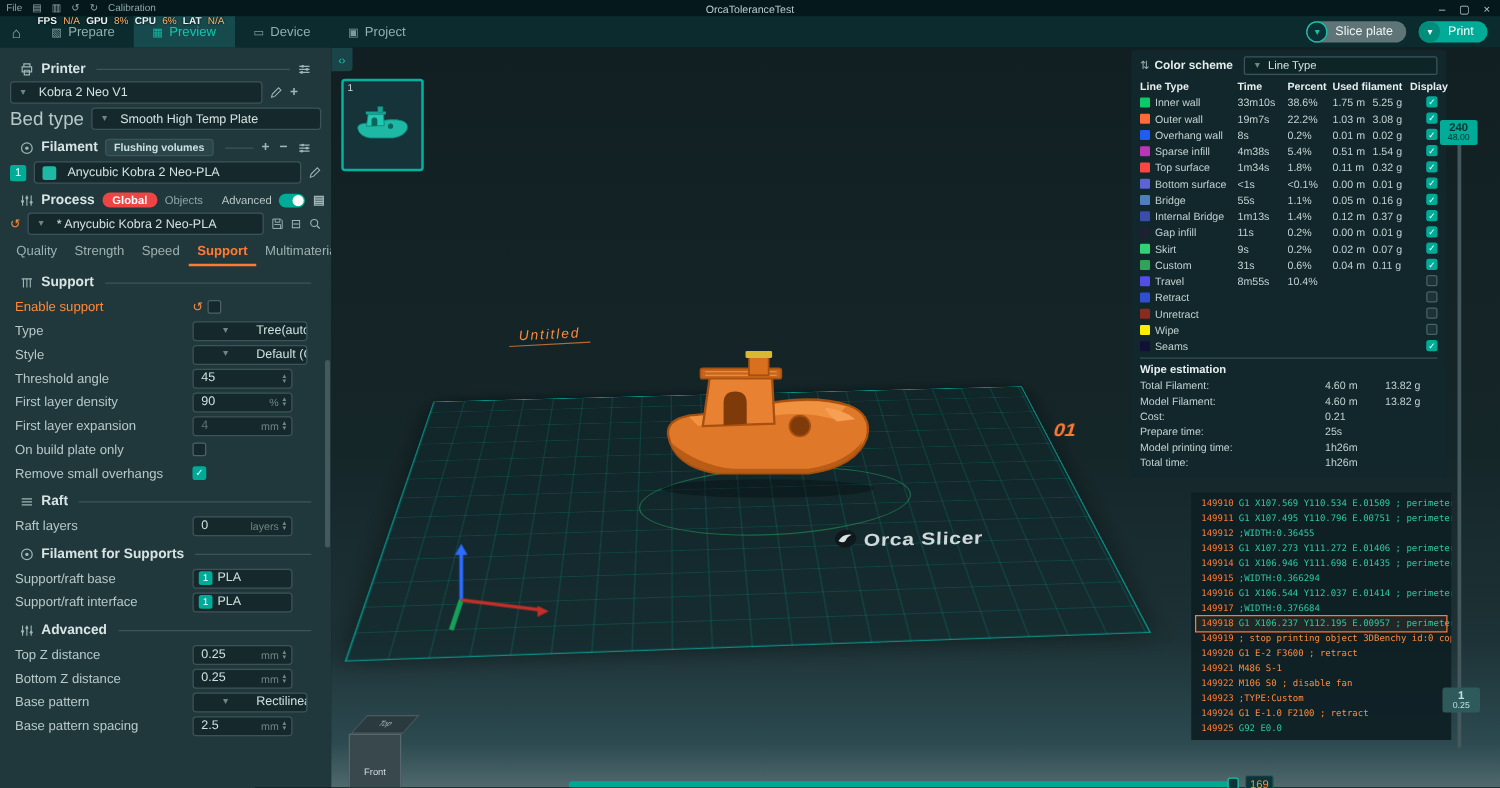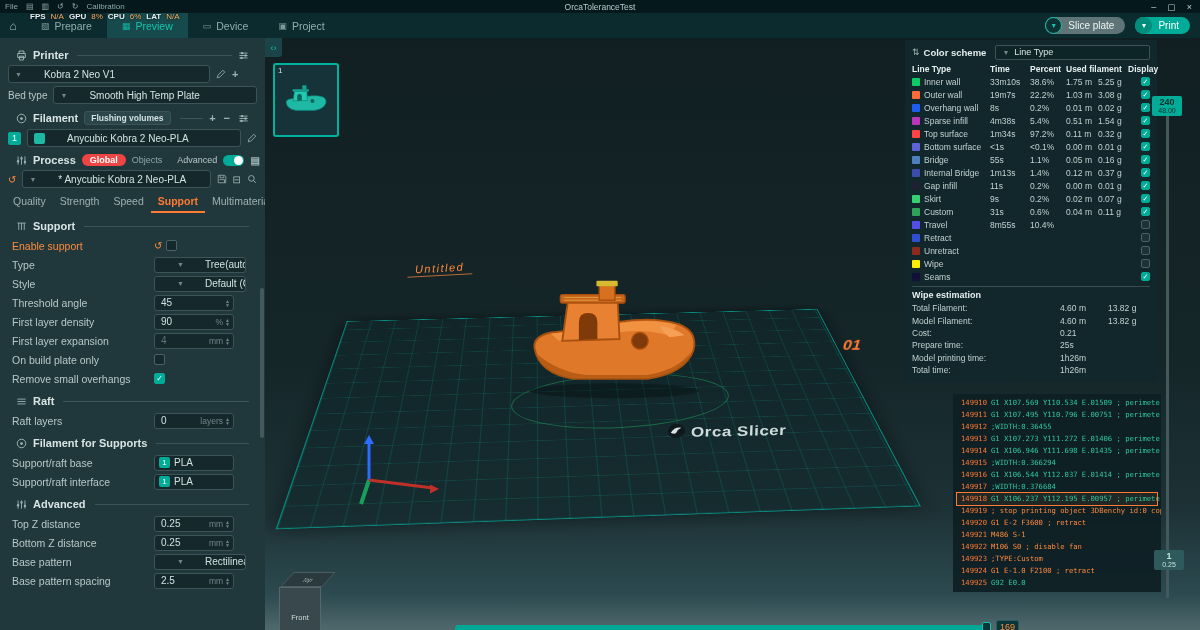--- a/index.html
+++ b/index.html
@@ -29,24 +29,24 @@
 .pill.print{background:#00ab97;color:#fff}
 .pill.print .chev-circle{background:#008d7c;color:#eafffb}
 
 .main{display:flex;height:592px}
 .sidebar{width:265px;flex-shrink:0;background:#20383c;position:relative;padding-top:4px;color:#c3d2d2;overflow:hidden}
 .sec-head{display:flex;align-items:center;gap:6px;margin:7px 16px 4px;color:#d8e4e4;font-size:11px;font-weight:bold}
 .sec-head .sec-line{flex:1;border-top:1px solid #3c5458;margin-left:3px}
 .sec-ic{color:#9fb5b5;display:flex}
 .head-tools{display:flex;gap:8px;color:#9fb5b5;align-items:center}
 .row{display:flex;align-items:center;margin:3px 8px;gap:6px}
-.sel{display:flex;align-items:center;gap:22px;background:#15292c;border:1px solid #3c5458;border-radius:3px;height:18px;padding:0 6px;font-size:10px;color:#d5e2e2;cursor:pointer;white-space:nowrap;overflow:hidden}
+.sel{display:flex;align-items:center;gap:9px;background:#15292c;border:1px solid #3c5458;border-radius:3px;height:18px;padding:0 6px;font-size:10px;color:#d5e2e2;cursor:pointer;white-space:nowrap;overflow:hidden}
 .sel .chev{color:#6d868a;font-size:7px}
 .sel.grow{flex:1}
-.lab{font-size:10px;color:#b7c8c8;white-space:nowrap}
+.lab{font-size:15px;color:#b7c8c8;white-space:nowrap}
 .mini-btn{background:#2b464a;border:1px solid #3c5458;border-radius:3px;font-size:8.5px;color:#cfe0e0;padding:1px 6px;cursor:pointer;white-space:nowrap}
 .icon-btn{color:#9fb5b5;display:flex;align-items:center;cursor:pointer;font-size:10px}
 .slot-badge{width:13px;height:13px;background:#00ab97;color:#fff;font-size:9px;display:flex;align-items:center;justify-content:center;border-radius:2px;flex:none}
 .fil-swatch{width:11px;height:11px;border-radius:2px;flex:none}
 .scope-pill{background:#ef4444;color:#fff;font-size:9px;font-weight:bold;border-radius:8px;padding:1px 8px;cursor:pointer}
 .scope-plain{color:#8fa6a6;font-size:9px;font-weight:normal;cursor:pointer}
 .adv-label{font-size:9px;font-weight:normal;color:#b7c8c8}
 .toggle{width:21px;height:11px;background:#00ab97;border-radius:6px;position:relative;cursor:pointer;flex:none}
 .toggle::after{content:"";position:absolute;right:1px;top:1px;width:9px;height:9px;background:#fff;border-radius:50%}
 .undo{color:#ff8a3c;font-size:10px;cursor:pointer}
@@ -599,21 +599,21 @@
               <span class="lc len">0.51 m</span>
               <span class="lc wt">1.54 g</span>
               <span class="dcell">
                 <span class="dcb on">✓</span>
               </span>
             </div>
             <div class="lrow">
               <span class="sw" style="background: rgb(255, 68, 68);"></span>
               <span class="lc name">Top surface</span>
               <span class="lc time">1m34s</span>
-              <span class="lc pct">97.2%</span>
+              <span class="lc pct">1.8%</span>
               <span class="lc len">0.11 m</span>
               <span class="lc wt">0.32 g</span>
               <span class="dcell">
                 <span class="dcb on">✓</span>
               </span>
             </div>
             <div class="lrow">
               <span class="sw" style="background: rgb(92, 99, 212);"></span>
               <span class="lc name">Bottom surface</span>
               <span class="lc time">&lt;1s</span>

